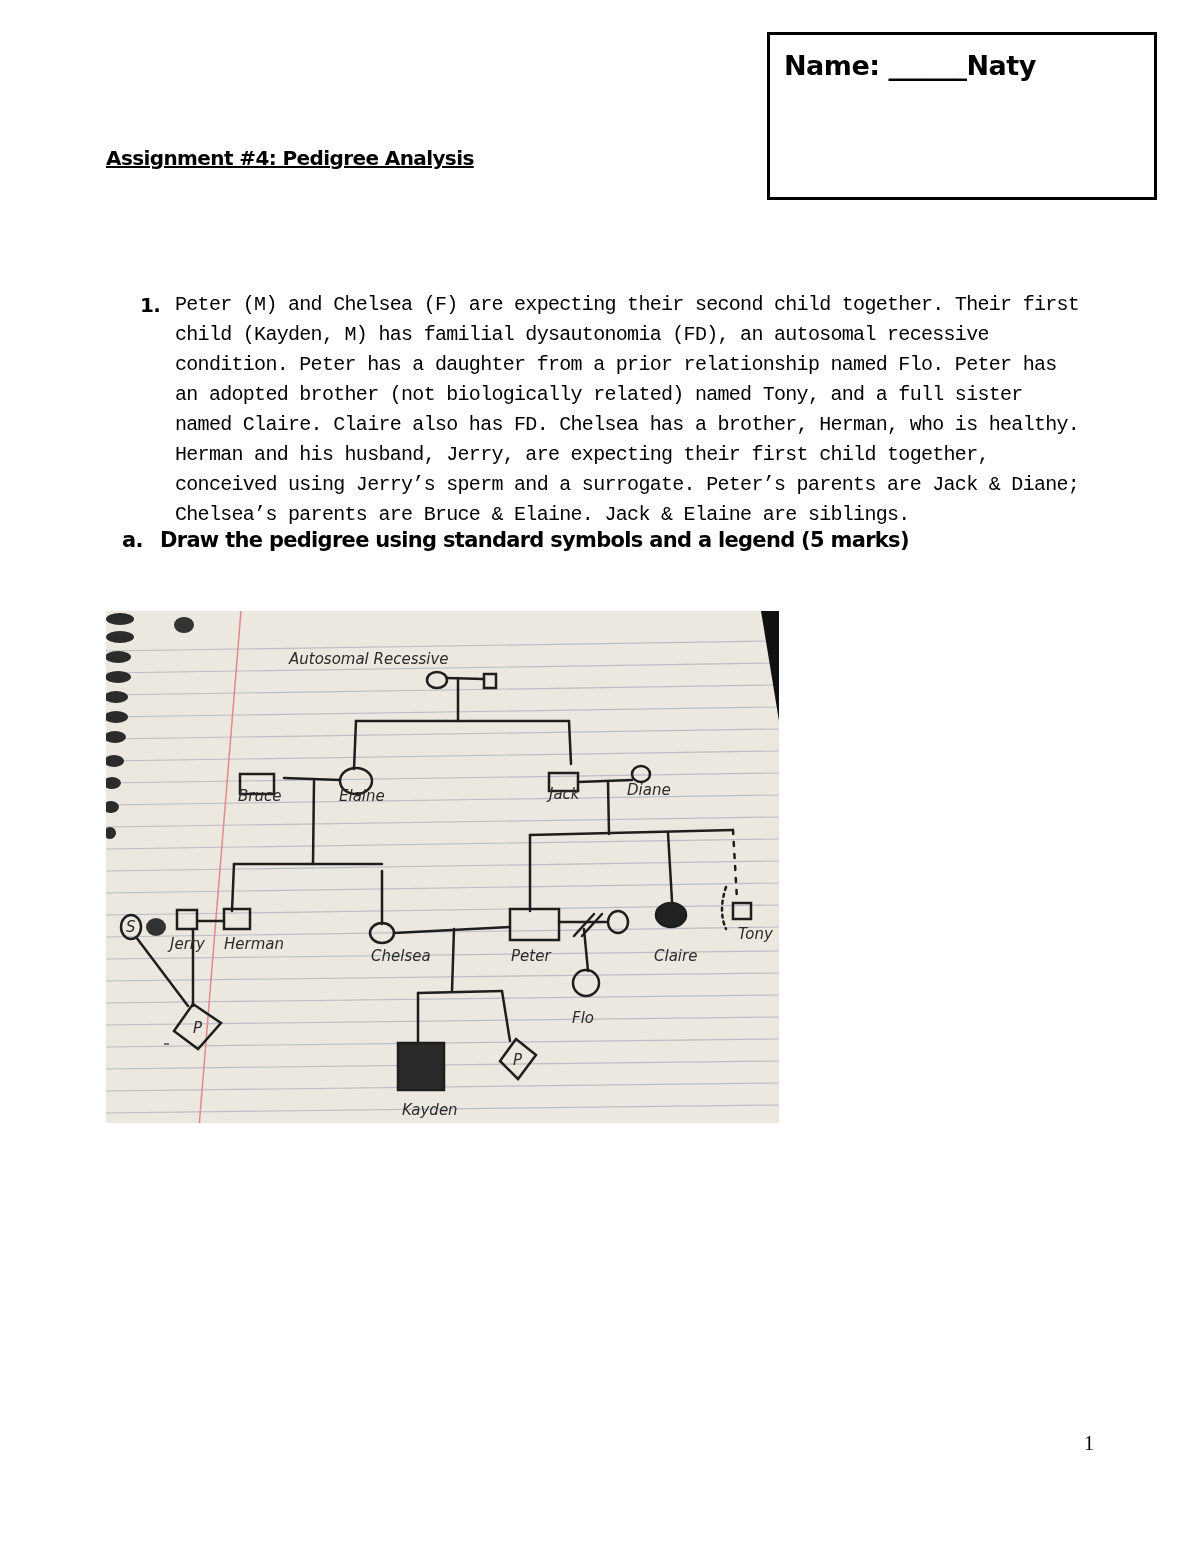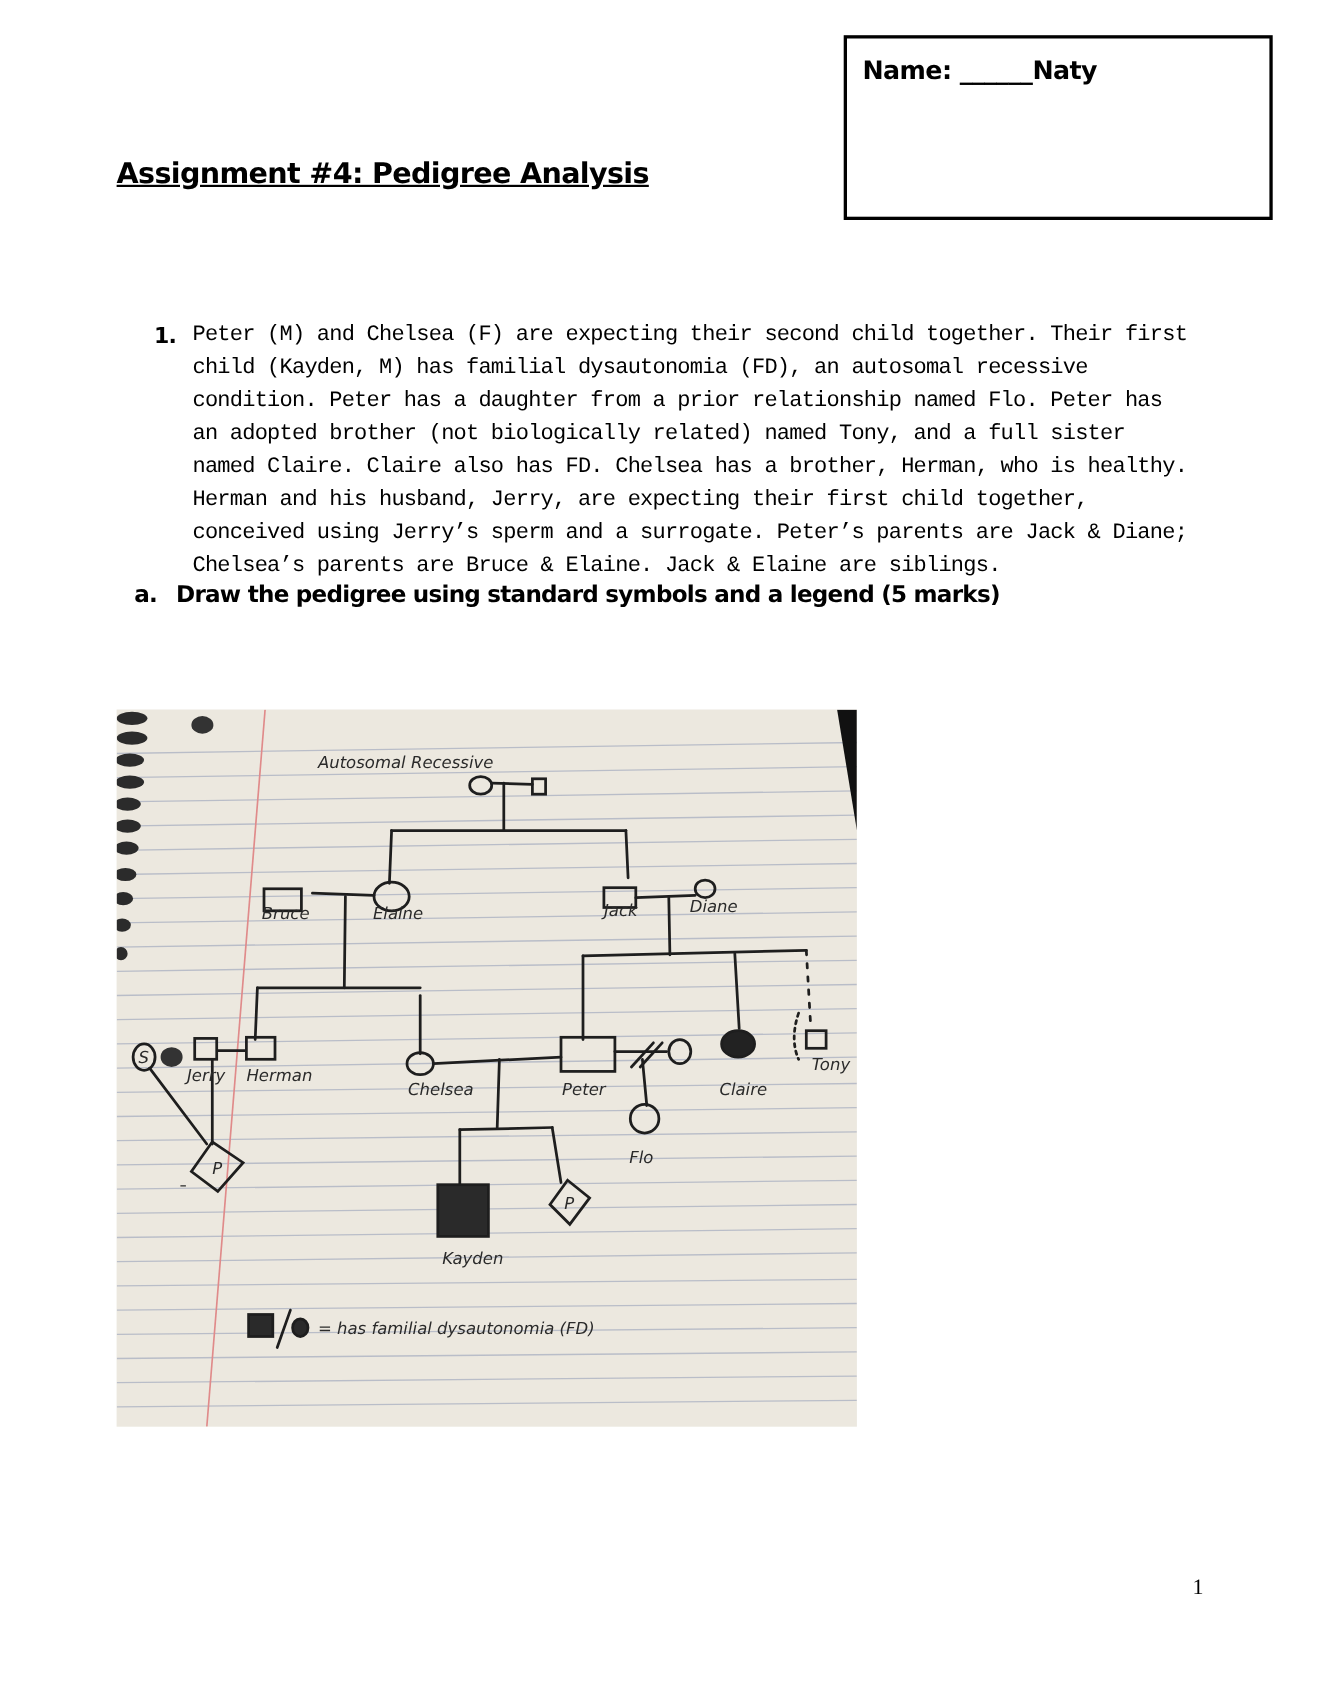--- a/index.html
+++ b/index.html
@@ -4,44 +4,44 @@
 <style>
   html, body { margin: 0; padding: 0; }
   body {
     width: 1200px; height: 1553px; background: #ffffff; position: relative;
     font-family: "Liberation Sans", "DejaVu Sans", sans-serif; color: #000;
     overflow: hidden;
   }
   .idbox {
     position: absolute; left: 767px; top: 32px; width: 390px; height: 168px;
     border: 3px solid #000; box-sizing: border-box; padding: 16px 14px;
-    font-weight: bold; font-size: 23px; line-height: 29px;
+    font-weight: bold; font-size: 27px; line-height: 29px;
     font-family: "DejaVu Sans", sans-serif; letter-spacing: -0.5px;
   }
   .idbox .gap { height: 29px; }
   .header {
-    position: absolute; left: 106px; top: 143px; font-size: 26px; line-height: 30px;
+    position: absolute; left: 106px; top: 143px; font-size: 20px; line-height: 30px;
     font-family: "DejaVu Sans", sans-serif; letter-spacing: -0.6px;
   }
   .header .t1 { font-weight: bold; text-decoration: underline; }
   .header .t2, .header .t3 { font-weight: bold; }
   .q1 {
     position: absolute; left: 140px; top: 290px; width: 950px;
     font-size: 20px; line-height: 30px; font-family: "DejaVu Sans", sans-serif;
     letter-spacing: -0.7px; display: flex;
   }
   .q1 .num { width: 35px; font-weight: bold; flex: none; }
   .q1 .txt { flex: 1; font-family: Liberation Mono, monospace; }
   .qa {
     position: absolute; left: 122px; top: 528px; font-size: 21px; font-weight: bold;
     font-family: "DejaVu Sans", sans-serif; letter-spacing: -0.7px; display: flex;
   }
   .qa .lbl { width: 38px; }
   .photo {
-    position: absolute; left: 106px; top: 645px; width: 673px; height: 652px;
+    position: absolute; left: 106px; top: 611px; width: 673px; height: 512px;
     background: #ece8df; overflow: hidden;
   }
   .photo svg { position: absolute; left: 0; top: 0; }
   .pagenum {
     position: absolute; left: 1084px; top: 1432px; font-size: 20px;
     font-family: "Liberation Serif", serif;
   }
   .hw { font-family: "DejaVu Sans", sans-serif; font-size: 15px; fill: #2a2a2a; font-style: italic; }
 </style>
 </head>

